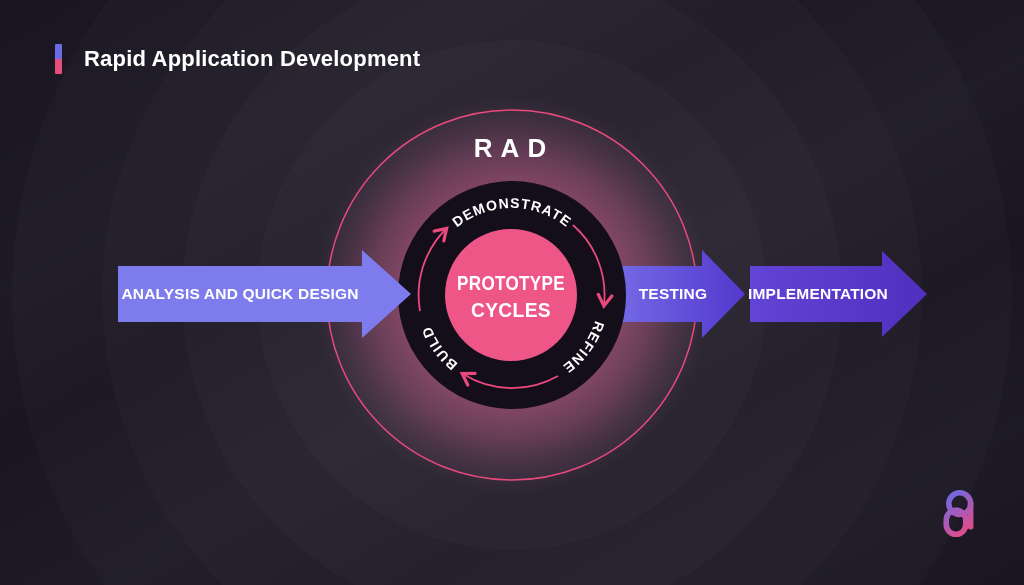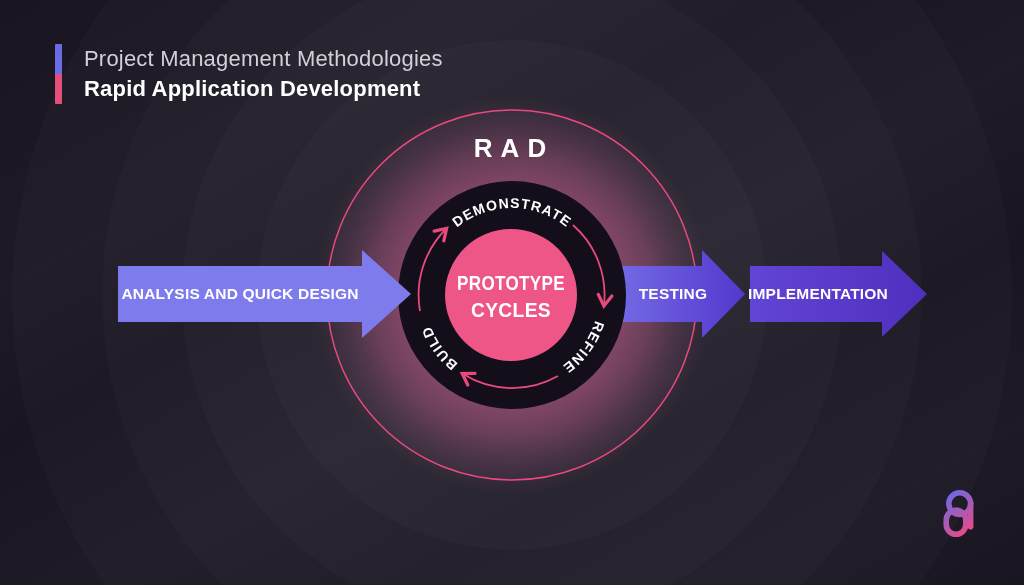--- a/index.html
+++ b/index.html
@@ -177,21 +177,20 @@
 
     <text class="rad-label" x="514" y="157" text-anchor="middle">RAD</text>
   </svg>
 
   <header class="header">
     <div class="accent-bar">
       <span class="bar-top"></span>
       <span class="bar-bottom"></span>
     </div>
     <div class="titles">
-      <div class="category">Project Management Methodologies</div>
       <h1 class="title">Rapid Application Development</h1>
     </div>
   </header>
 
   <svg class="logo" width="52" height="62" viewBox="0 0 56 66">
     <defs>
       <linearGradient id="logoGrad" gradientUnits="userSpaceOnUse" x1="12" y1="12" x2="46" y2="56">
         <stop offset="0" stop-color="#5c6ef2"></stop>
         <stop offset="1" stop-color="#f0487f"></stop>
       </linearGradient>

